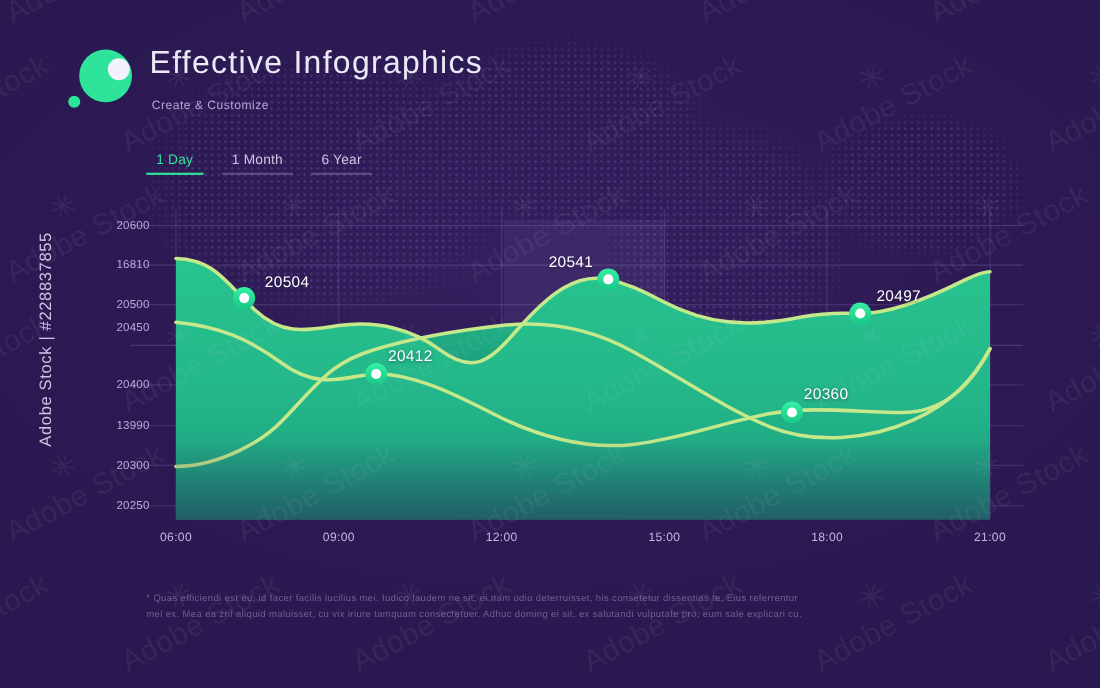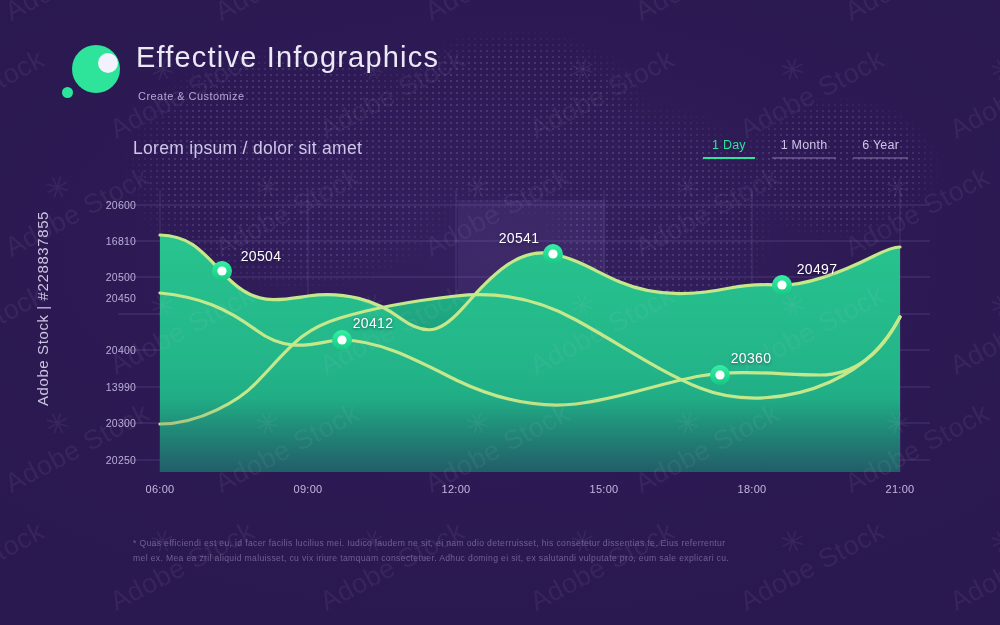--- a/index.html
+++ b/index.html
@@ -316,21 +316,20 @@
     <div id="logo-inner"></div>
     <div id="logo-dot"></div>
   </div>
   <div id="brand">
     <div id="brand-title">Effective Infographics</div>
     <div id="brand-sub">Create &amp; Customize</div>
   </div>
 </div>
 
 <div id="chart-head">
-  <div id="chart-title">Lorem ipsum / dolor sit amet</div>
   <div id="tabs">
     <div class="tab active">
       <span>1 Day</span>
       <span class="tab-rule"></span>
     </div>
     <div class="tab">
       <span>1 Month</span>
       <span class="tab-rule"></span>
     </div>
     <div class="tab">

